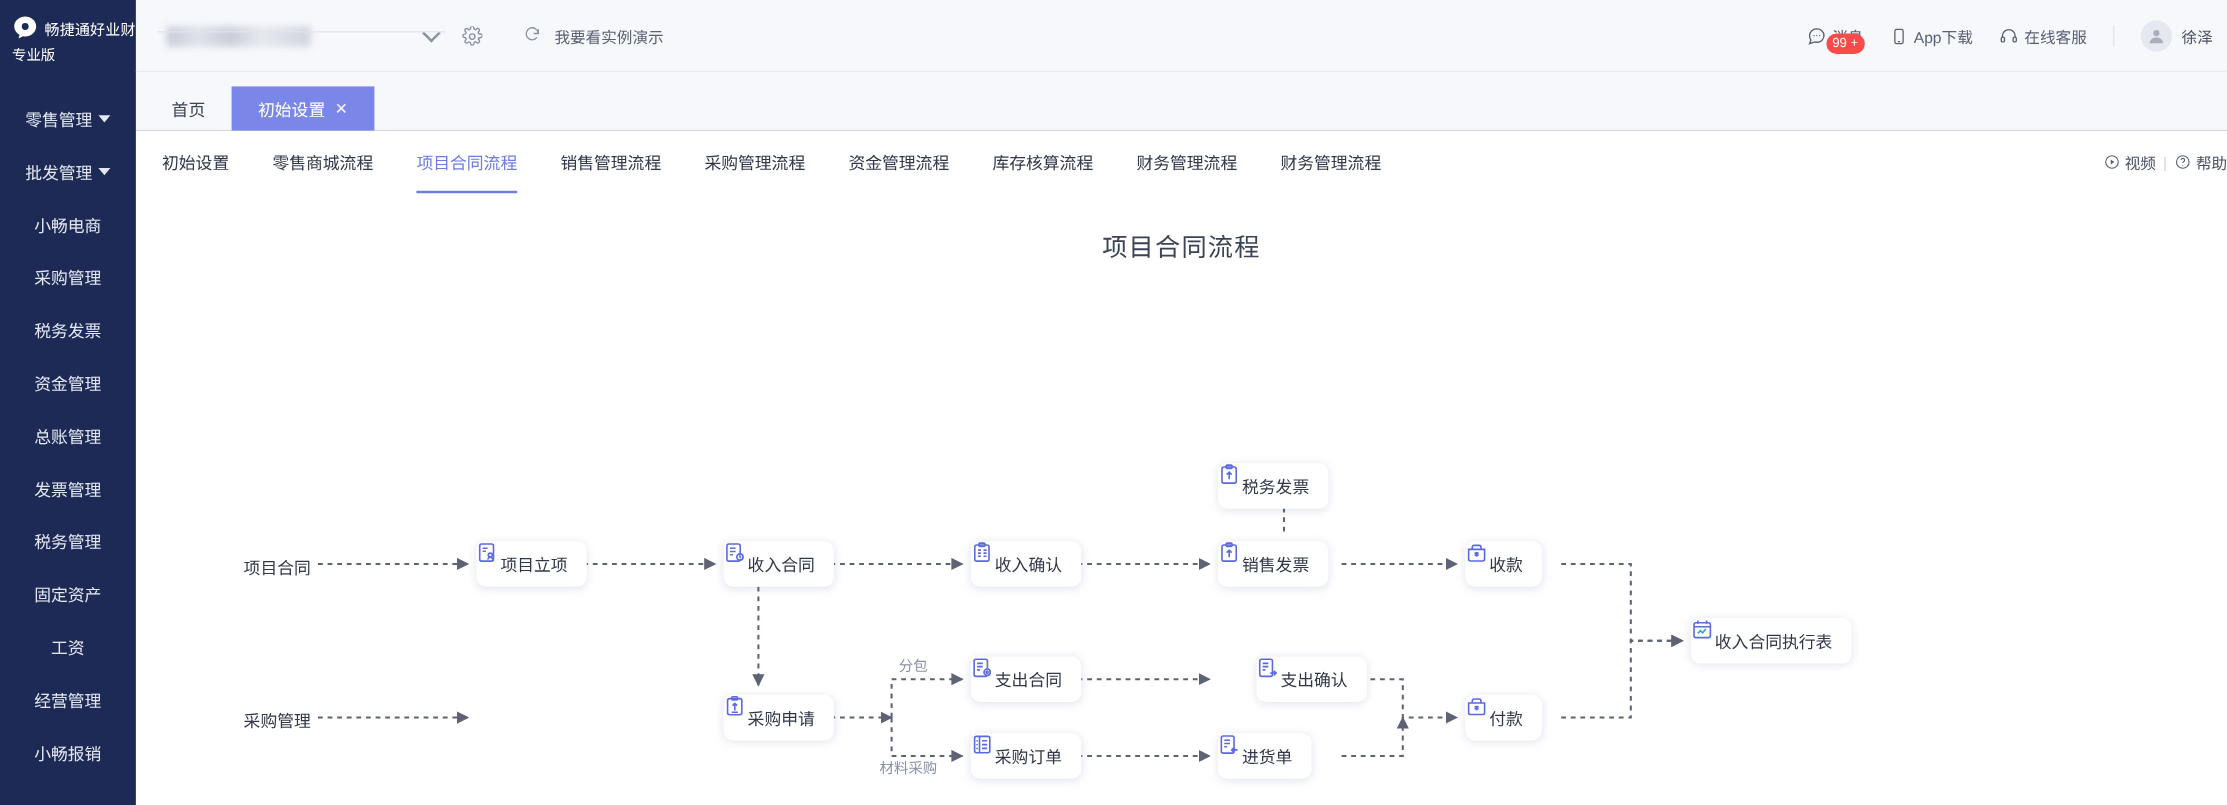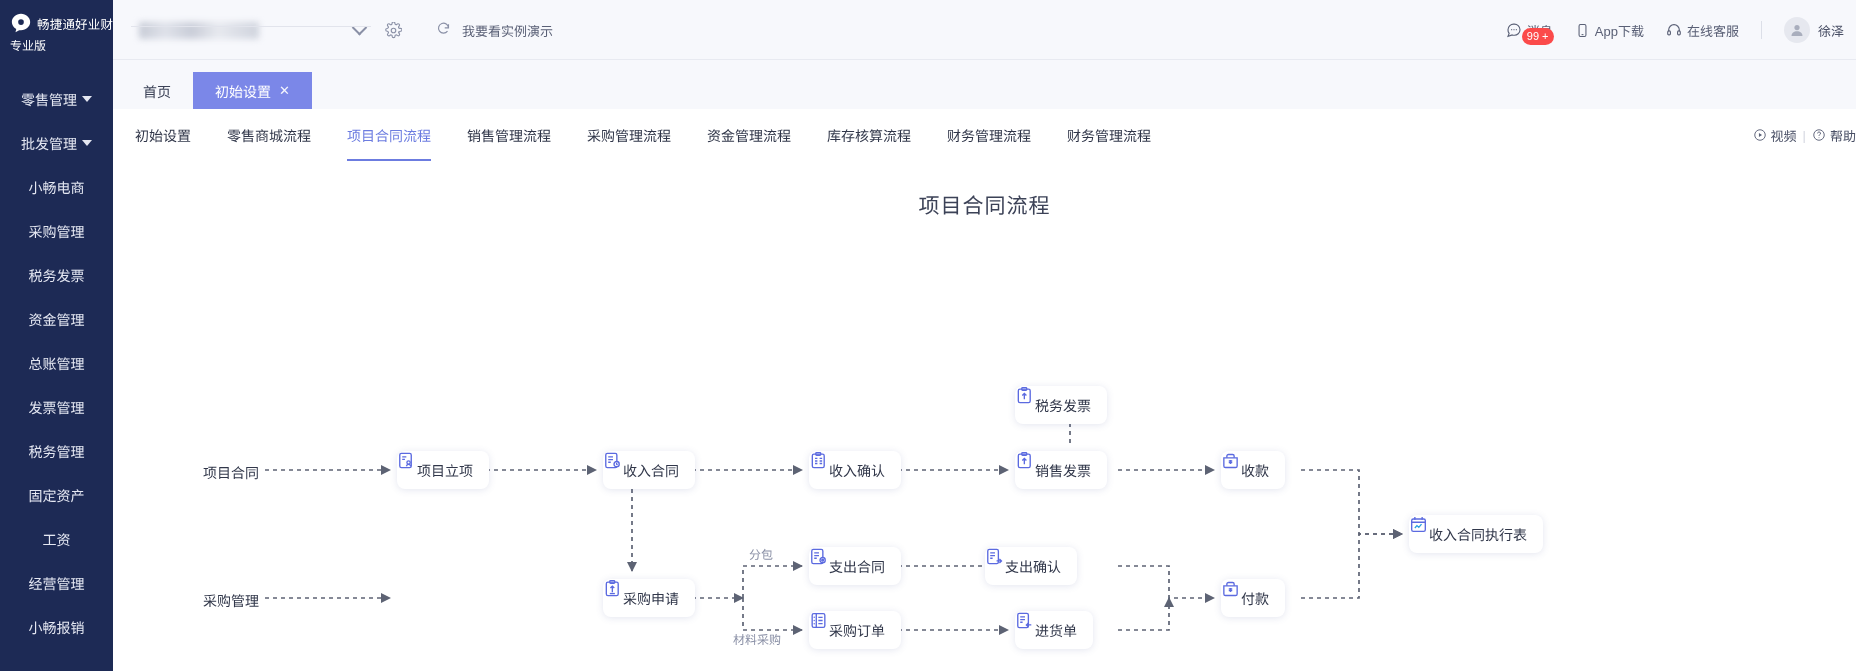--- a/index.html
+++ b/index.html
@@ -450,21 +450,21 @@
           <span style="display: flex; flex: 0 0 auto;">
             <svg class="ic" viewBox="0 0 24 24" fill="none" stroke="#5b6ae0" stroke-width="1.7" width="19" height="19">
               <rect x="3.5" y="3" width="14" height="18" rx="2"></rect>
               <path d="M6.6 7.4h6M6.6 10.8h6M6.6 14.2h3.2"></path>
               <circle cx="17.2" cy="16.6" r="3.3" fill="#fff"></circle>
               <circle cx="17.2" cy="16.6" r="1.1"></circle>
             </svg>
           </span>
           <span>支出合同</span>
         </div>
-        <div class="node" style="left: 872px; top: 328px;">
+        <div class="node" style="left: 934px; top: 328px;">
           <span style="display: flex; flex: 0 0 auto;">
             <svg class="ic" viewBox="0 0 24 24" fill="none" stroke="#5b6ae0" stroke-width="1.7" width="19" height="19">
               <rect x="3.5" y="3" width="13.4" height="18" rx="2"></rect>
               <path d="M6.6 7.4h6M6.6 10.8h6M6.6 14.2h3"></path>
               <path d="M14.6 17.6h6M18.2 15.1l2.6 2.5-2.6 2.5"></path>
             </svg>
           </span>
           <span>支出确认</span>
         </div>
         <div class="node" style="left: 696px; top: 392px;">

